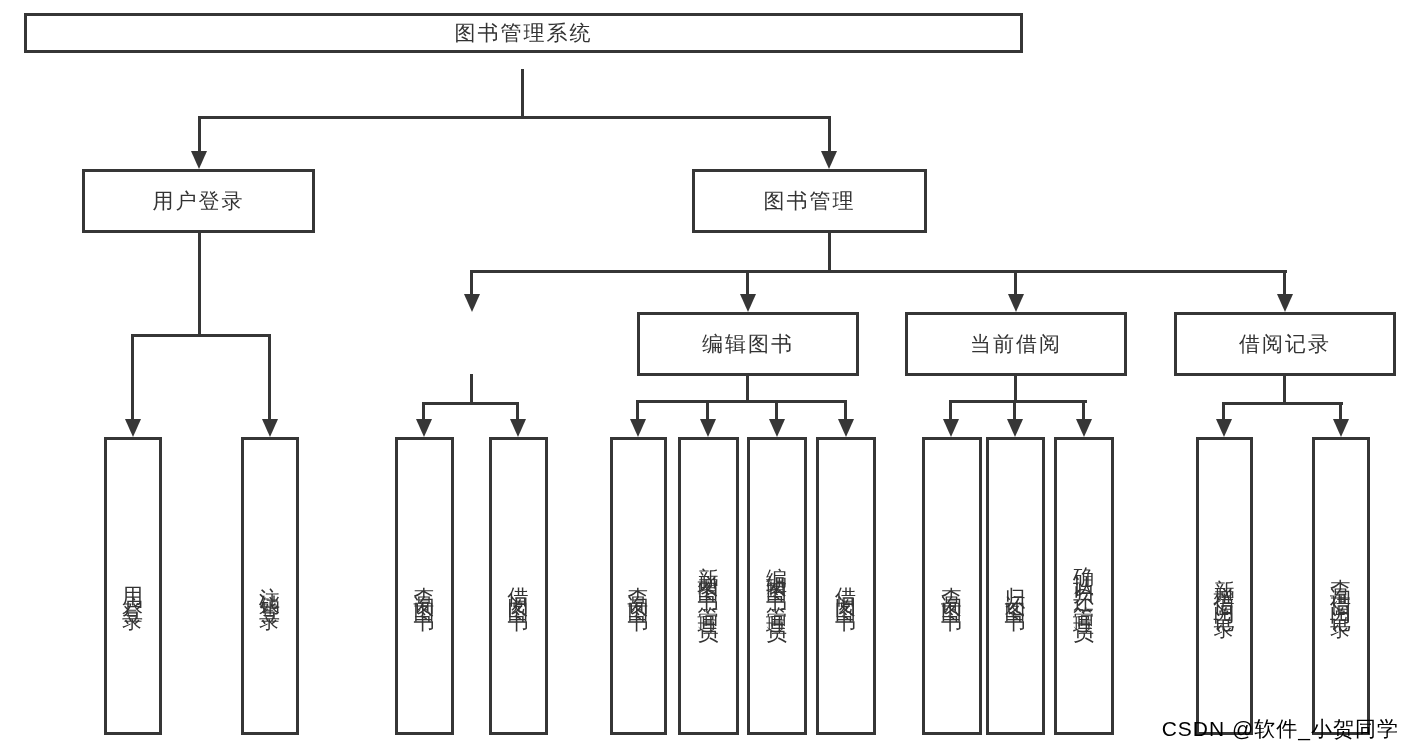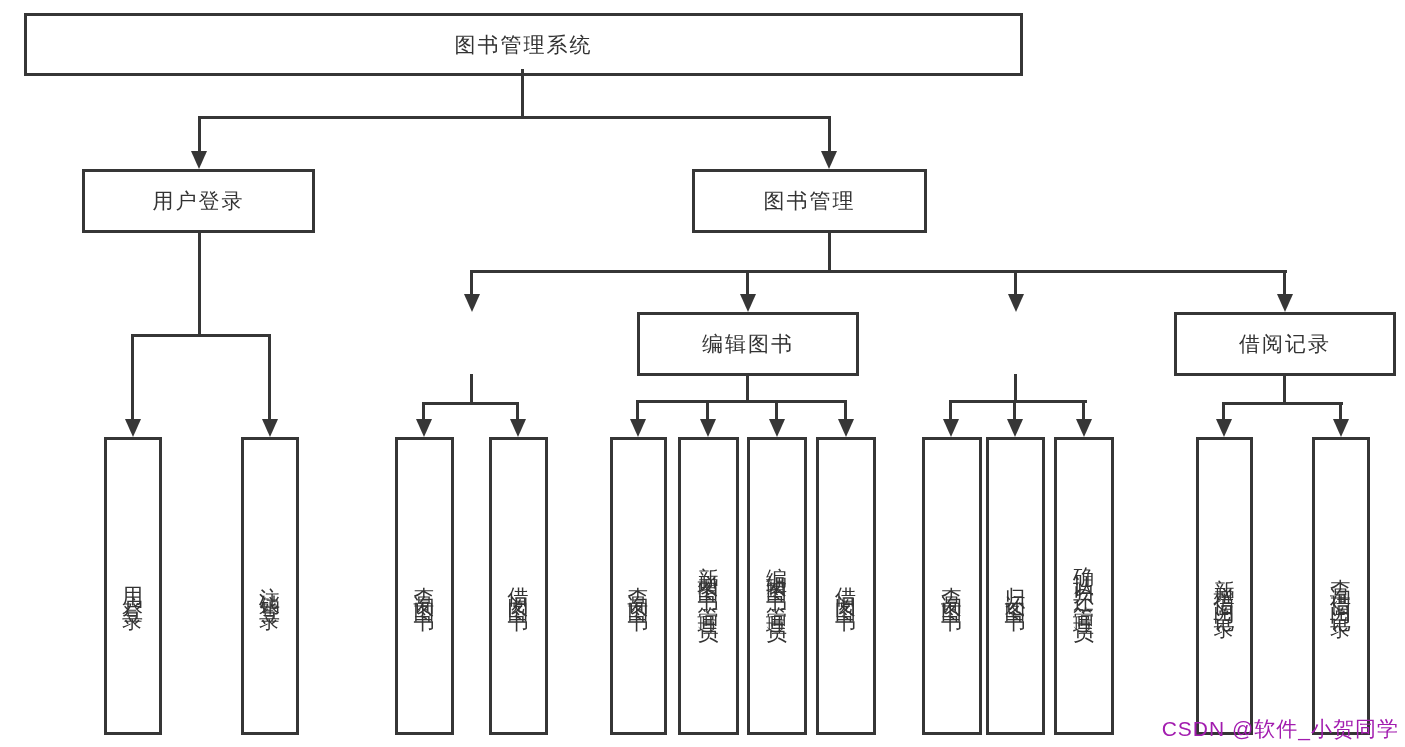--- a/index.html
+++ b/index.html
@@ -26,29 +26,29 @@
   
   .lv{width:3px;background:#363636;}
   .lh{height:3px;background:#363636;}
   
   .ah{
     width:0;height:0;
     border-left:8px solid transparent;border-right:8px solid transparent;
     border-top:18px solid #363636;
   }
   .wm{
-    font-size:21px;color:#a21caf;letter-spacing:1px;white-space:nowrap;z-index:5;
+    font-size:21px;color:#000000;letter-spacing:1px;white-space:nowrap;z-index:5;
   }
 </style>
 </head>
 <body>
 
 <div class="canvas">
 
-  <div class="c hb" style="left:24px;top:13px;width:999px;height:63px">
+  <div class="c hb" style="left:24px;top:13px;width:999px;height:40px">
     <span>图书管理系统</span>
   </div>
 
   <div class="c lv" style="left:521px;top:69px;height:49px"></div>
   <div class="c lh" style="left:198px;top:116px;width:633px"></div>
   <div class="c lv" style="left:198px;top:116px;height:38px"></div>
   <div class="c lv" style="left:828px;top:116px;height:38px"></div>
   <div class="c ah" style="left:191px;top:151px"></div>
   <div class="c ah" style="left:821px;top:151px"></div>
 
@@ -72,20 +72,23 @@
   <div class="c lv" style="left:746px;top:270px;height:26px"></div>
   <div class="c lv" style="left:1014px;top:270px;height:26px"></div>
   <div class="c lv" style="left:1283px;top:270px;height:26px"></div>
   <div class="c ah" style="left:464px;top:294px"></div>
   <div class="c ah" style="left:740px;top:294px"></div>
   <div class="c ah" style="left:1008px;top:294px"></div>
   <div class="c ah" style="left:1277px;top:294px"></div>
 
   <div class="c hb" style="left:637px;top:312px;width:222px;height:64px">
     <span>编辑图书</span>
+  </div>
+  <div class="c hb" style="left:905px;top:312px;width:222px;height:64px">
+    <span>当前借阅</span>
   </div>
   <div class="c hb" style="left:1174px;top:312px;width:222px;height:64px">
     <span>借阅记录</span>
   </div>
 
   <div class="c lv" style="left:470px;top:374px;height:31px"></div>
   <div class="c lh" style="left:422px;top:402px;width:97px"></div>
   <div class="c lv" style="left:422px;top:402px;height:18px"></div>
   <div class="c lv" style="left:516px;top:402px;height:18px"></div>
   <div class="c ah" style="left:416px;top:419px"></div>

